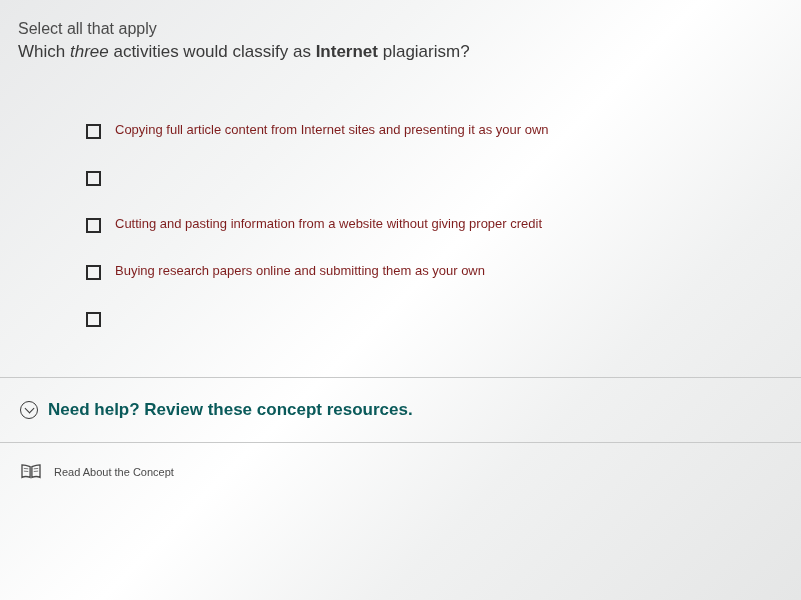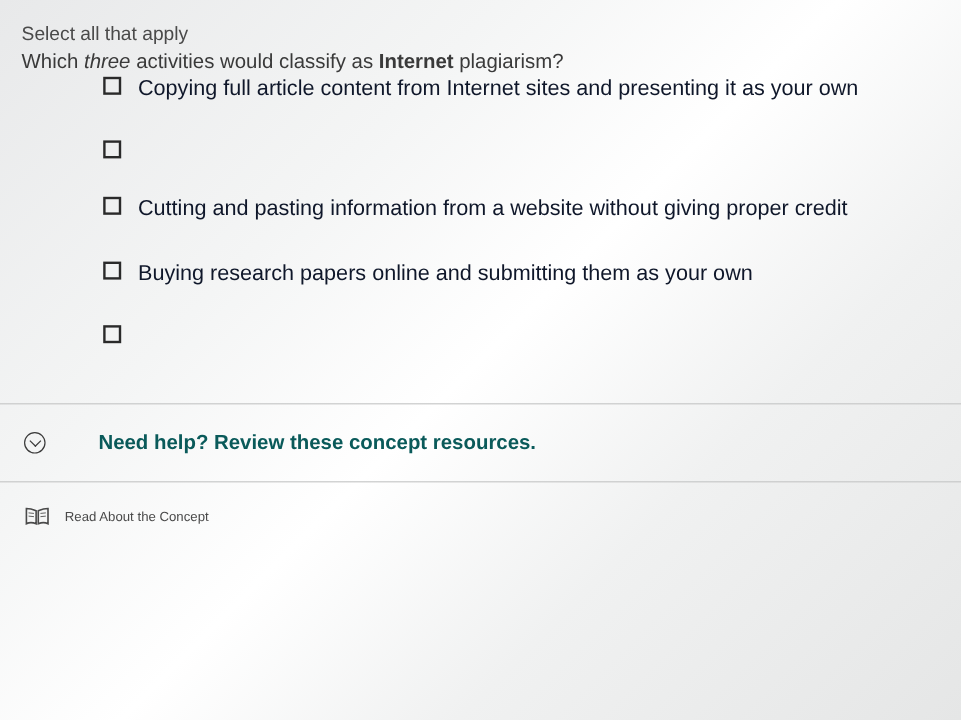--- a/index.html
+++ b/index.html
@@ -17,20 +17,21 @@
       overflow: hidden;
     }
     .instruction {
       font-size: 16px;
       color: #4a4a4a;
       margin-bottom: 4px;
     }
     .question {
       font-size: 17px;
       color: #3a3a3a;
+      margin-bottom: 60px;
     }
     .question .italic {
       font-style: italic;
     }
     .question .bold {
       font-weight: 600;
     }
     .options {
       padding-left: 68px;
       padding-right: 10px;
@@ -44,22 +45,22 @@
     .checkbox {
       width: 15px;
       height: 15px;
       border: 2px solid #2a2a2a;
       background: transparent;
       flex-shrink: 0;
       margin-top: 2px;
       cursor: pointer;
     }
     .option-text {
-      font-size: 18px;
-      color: #0f172a;
+      font-size: 13px;
+      color: #7f1d1d;
       line-height: 1.3;
     }
     .help-section {
       border-top: 1px solid #c8c9c9;
       border-bottom: 1px solid #c8c9c9;
       margin-top: 50px;
       margin-left: -18px;
       margin-right: -18px;
       padding: 22px 20px;
       display: flex;
@@ -81,21 +82,20 @@
       height: 7px;
       border-right: 1.5px solid #3a3a3a;
       border-bottom: 1.5px solid #3a3a3a;
       transform: rotate(45deg);
       margin-top: -3px;
     }
     .help-text {
       font-size: 17px;
       font-weight: 600;
       color: #0a5a5a;
-      margin-left: 34px;
     }
     .read-section {
       margin-left: -18px;
       margin-right: -18px;
       padding: 20px 20px 0 20px;
       display: flex;
       align-items: center;
       gap: 12px;
     }
     .book-icon {

